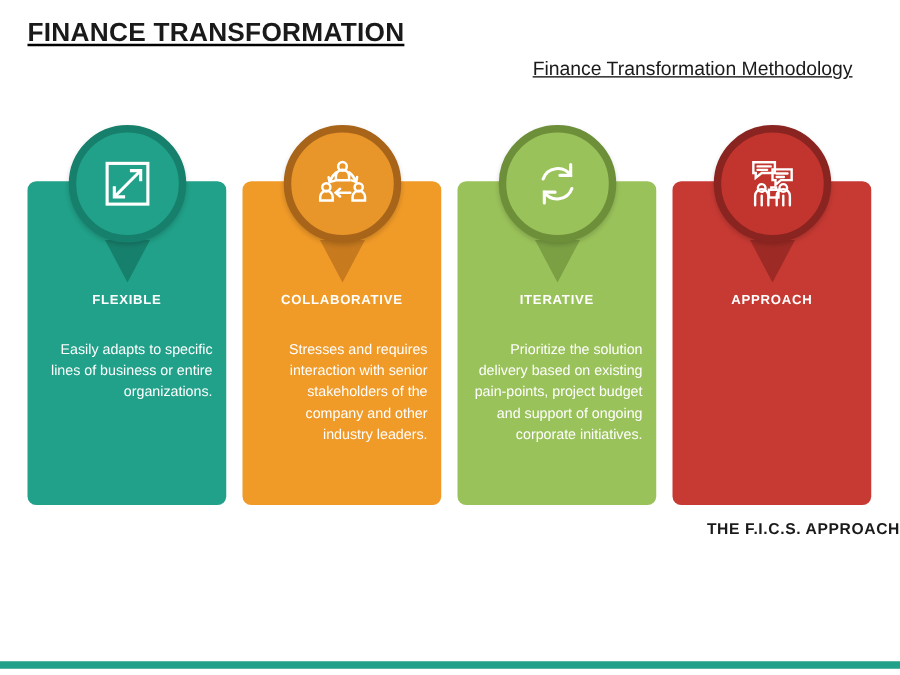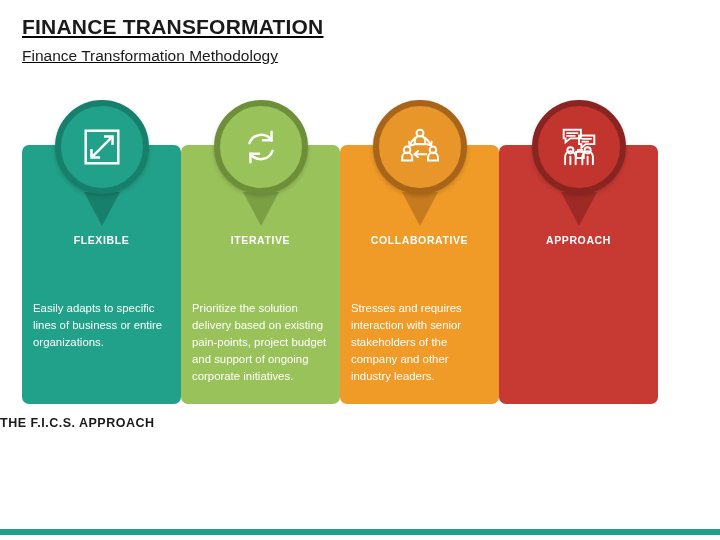--- a/index.html
+++ b/index.html
@@ -30,30 +30,32 @@
     letter-spacing: 0.2px;
     margin: 0;
     line-height: 1.25;
   }
   .subtitle {
     font-size: 15.5px;
     font-weight: normal;
     color: #1a1a1a;
     margin: 6px 0 0 0;
     line-height: 1.25;
+    text-align: right;
   }
 
   
   .columns {
     position: absolute;
     left: 22px;
     top: 100px;
     width: 676px;
     height: 310px;
     display: flex;
+    gap: 13px;
   }
   .column {
     position: relative;
     width: 159px;
     height: 100%;
   }
 
   
   .card {
     position: absolute;
@@ -115,35 +117,34 @@
     letter-spacing: 0.6px;
     z-index: 4;
   }
 
   
   .desc {
     position: absolute;
     left: 11px;
     top: 172px;
     width: 137px;
-    text-align: left;
+    text-align: right;
     font-size: 11.4px;
     line-height: 1.48;
     color: #ffffff;
     z-index: 4;
-    margin-top: 28px;
   }
 
   
   .footer-caption {
     position: absolute;
     left: 0;
     top: 416px;
     width: 720px;
-    text-align: left;
+    text-align: right;
     font-size: 12.5px;
     font-weight: bold;
     color: #1a1a1a;
     letter-spacing: 0.5px;
   }
 
   
   .accent-bar {
     position: absolute;
     left: 0;
@@ -170,37 +171,20 @@
         <svg viewBox="0 0 48 48" fill="none" stroke="#ffffff" stroke-width="2.6">
           <rect x="7" y="7" width="34" height="34"></rect>
           <line x1="14" y1="34" x2="34" y2="14"></line>
           <polyline points="26,13 35,13 35,22"></polyline>
           <polyline points="22,35 13,35 13,26"></polyline>
         </svg>
       </span>
     </div>
     <div class="label">FLEXIBLE</div>
     <div class="desc">Easily adapts to specific lines of business or entire organizations.</div>
-  </div>
-
-  <div class="column">
-    <div class="card" style="background: rgb(154, 194, 90);"></div>
-    <div class="pointer" style="border-top-color: rgb(123, 160, 68);"></div>
-    <div class="badge" style="background: rgb(154, 194, 90); border-color: rgb(110, 143, 58);">
-      <span>
-        <svg viewBox="0 0 48 48" fill="none" stroke="#ffffff" stroke-width="2.6" stroke-linecap="round">
-          <path d="M12 20 A13 13 0 0 1 35 17"></path>
-          <path d="M36 28 A13 13 0 0 1 13 31"></path>
-          <polyline points="35,8 35,17 26,17"></polyline>
-          <polyline points="13,40 13,31 22,31"></polyline>
-        </svg>
-      </span>
-    </div>
-    <div class="label">ITERATIVE</div>
-    <div class="desc">Prioritize the solution delivery based on existing pain-points, project budget and support of ongoing corporate initiatives.</div>
   </div>
 
   <div class="column">
     <div class="card" style="background: rgb(240, 154, 40);"></div>
     <div class="pointer" style="border-top-color: rgb(200, 122, 30);"></div>
     <div class="badge" style="background: rgb(232, 149, 42); border-color: rgb(168, 101, 26);">
       <span>
         <svg viewBox="0 0 48 48" fill="none" stroke="#ffffff" stroke-width="2.1" stroke-linecap="round">
 
           <circle cx="24" cy="9.5" r="3.6"></circle>
@@ -219,20 +203,37 @@
           <line x1="30.5" y1="31.5" x2="18.5" y2="31.5"></line>
           <polyline points="22,28.2 18.3,31.5 22,34.6"></polyline>
         </svg>
       </span>
     </div>
     <div class="label">COLLABORATIVE</div>
     <div class="desc">Stresses and requires interaction with senior stakeholders of the company and other industry leaders.</div>
   </div>
 
   <div class="column">
+    <div class="card" style="background: rgb(154, 194, 90);"></div>
+    <div class="pointer" style="border-top-color: rgb(123, 160, 68);"></div>
+    <div class="badge" style="background: rgb(154, 194, 90); border-color: rgb(110, 143, 58);">
+      <span>
+        <svg viewBox="0 0 48 48" fill="none" stroke="#ffffff" stroke-width="2.6" stroke-linecap="round">
+          <path d="M12 20 A13 13 0 0 1 35 17"></path>
+          <path d="M36 28 A13 13 0 0 1 13 31"></path>
+          <polyline points="35,8 35,17 26,17"></polyline>
+          <polyline points="13,40 13,31 22,31"></polyline>
+        </svg>
+      </span>
+    </div>
+    <div class="label">ITERATIVE</div>
+    <div class="desc">Prioritize the solution delivery based on existing pain-points, project budget and support of ongoing corporate initiatives.</div>
+  </div>
+
+  <div class="column">
     <div class="card" style="background: rgb(199, 58, 51);"></div>
     <div class="pointer" style="border-top-color: rgb(158, 42, 37);"></div>
     <div class="badge" style="background: rgb(194, 53, 46); border-color: rgb(138, 36, 32);">
       <span>
         <svg viewBox="0 0 48 48" fill="none" stroke="#ffffff" stroke-width="2" stroke-linecap="round">
 
           <path d="M8 6 h18 v9 h-11 l-5 4 v-4 H8 z"></path>
           <line x1="11.5" y1="9.5" x2="22.5" y2="9.5"></line>
           <line x1="11.5" y1="12.4" x2="19.5" y2="12.4"></line>
 

